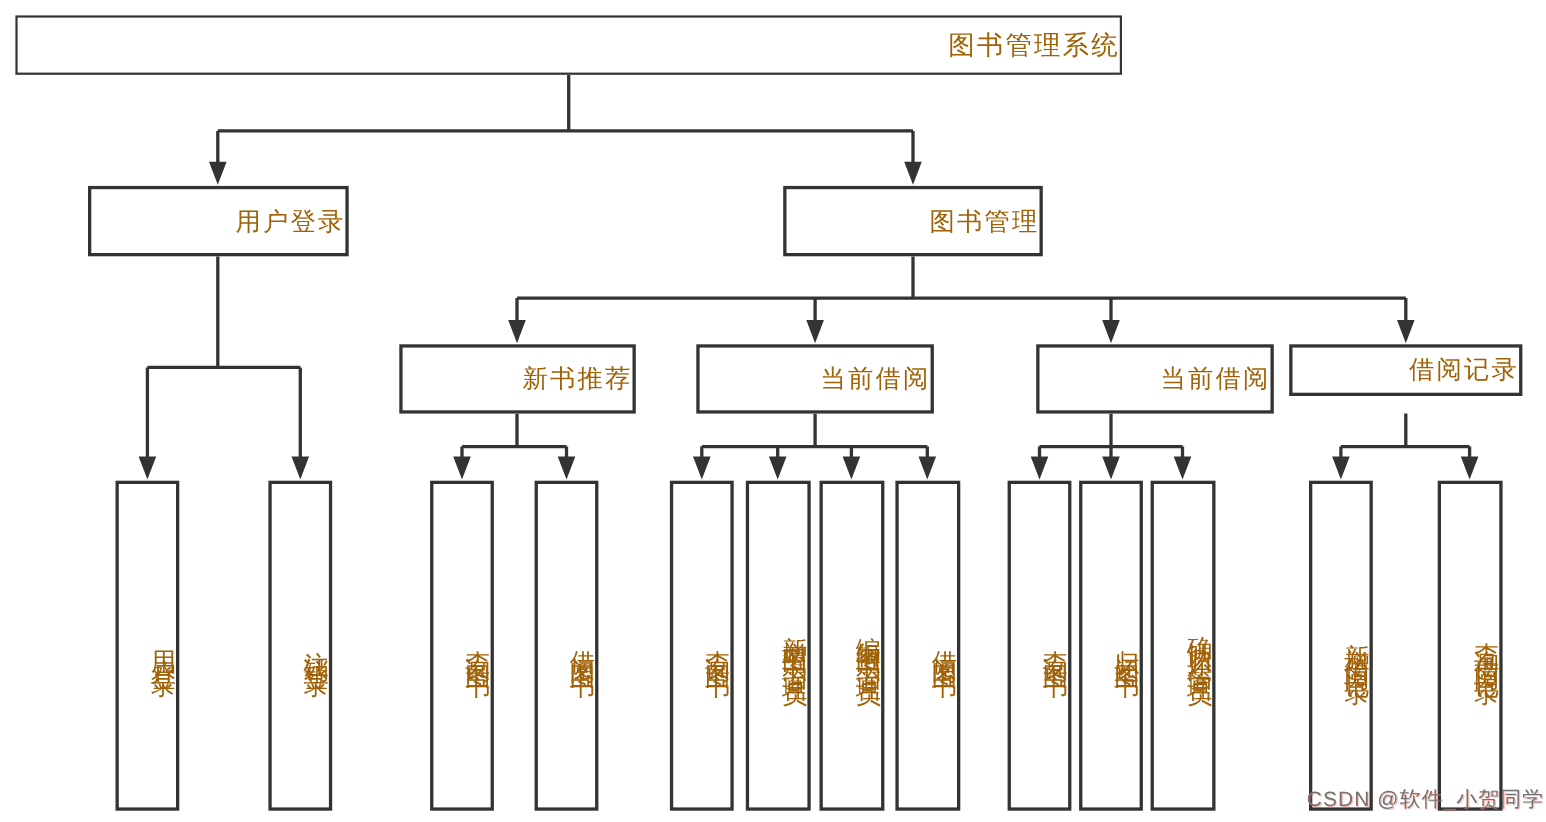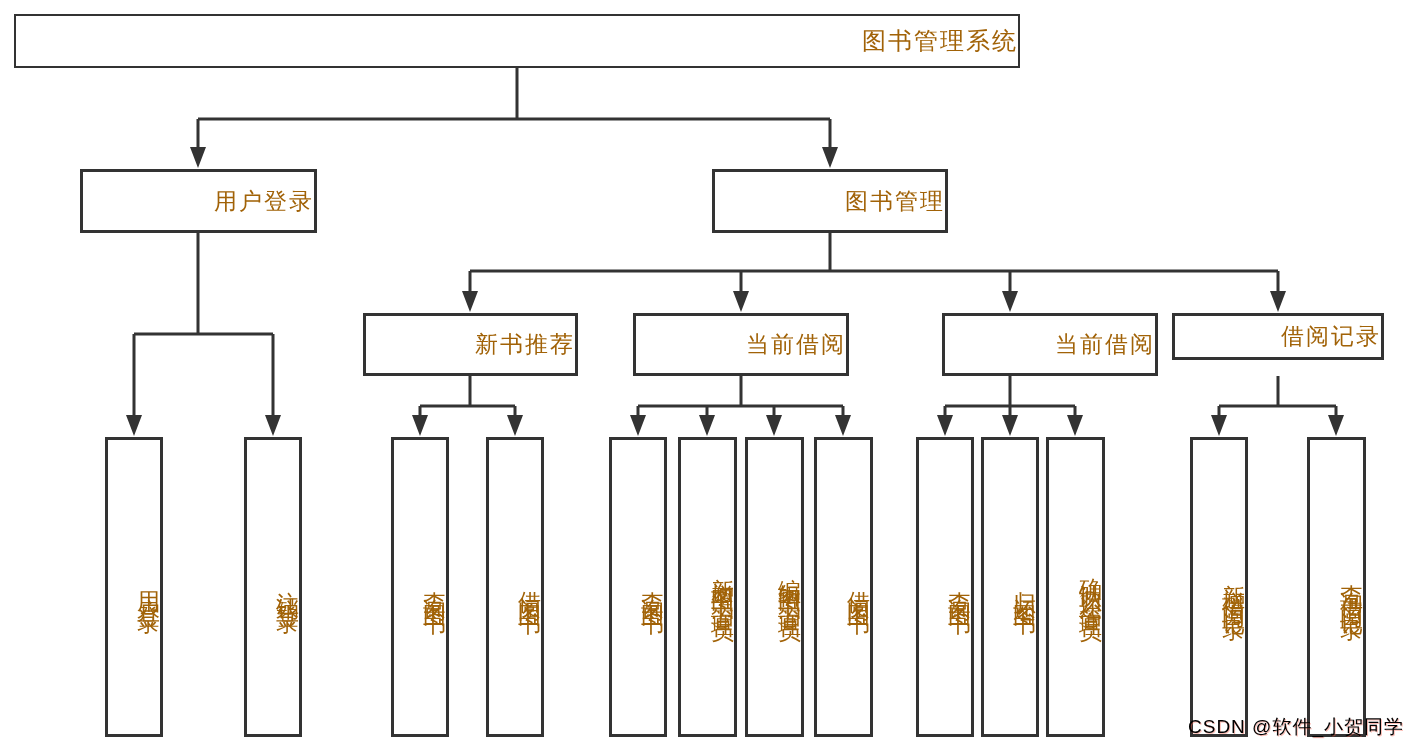--- a/index.html
+++ b/index.html
@@ -79,21 +79,21 @@
   .v-d2 { left: 981px; }
   .v-d3 { left: 1046px; width: 59px; }
   .v-e1 { left: 1190px; }
   .v-e2 { left: 1307px; width: 59px; }
   .v-c2 .vtext, .v-c3 .vtext, .v-d3 .vtext { letter-spacing: 6px; }
   .watermark {
     position: absolute;
     left: 1188px;
     top: 714px;
     font-size: 19px;
-    color: #000000;
+    color: #737373;
     text-shadow: 1px 1px 0 rgba(250, 90, 70, 0.40);
     white-space: nowrap;
     z-index: 5;
     letter-spacing: 1px;
   }
 </style>
 </head>
 <body>
 
 <div class="canvas">

